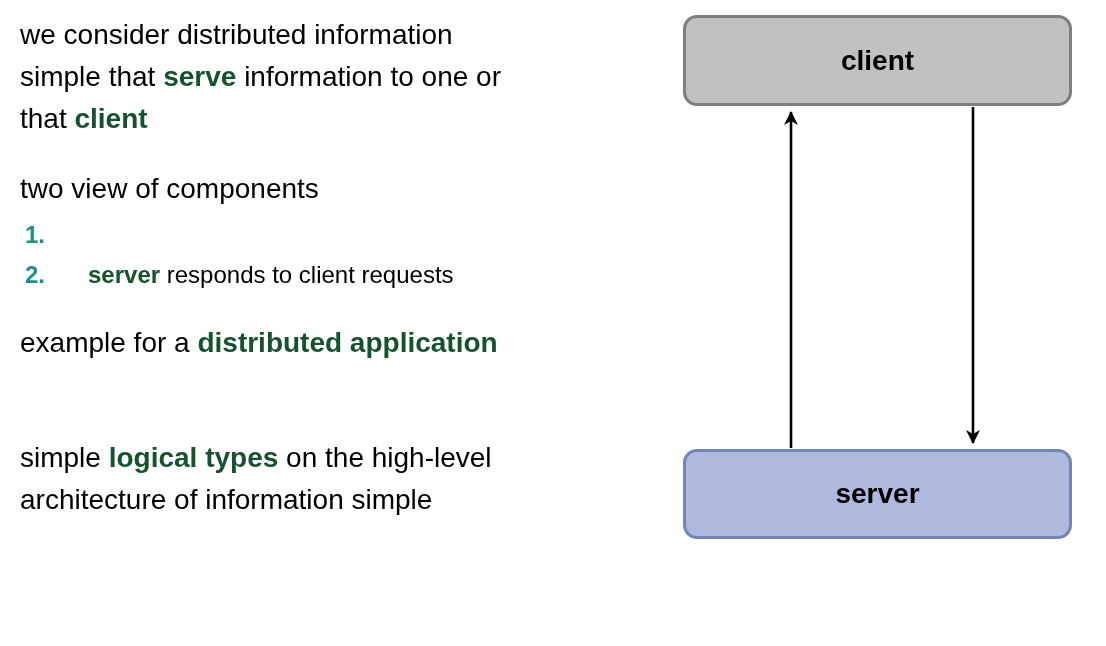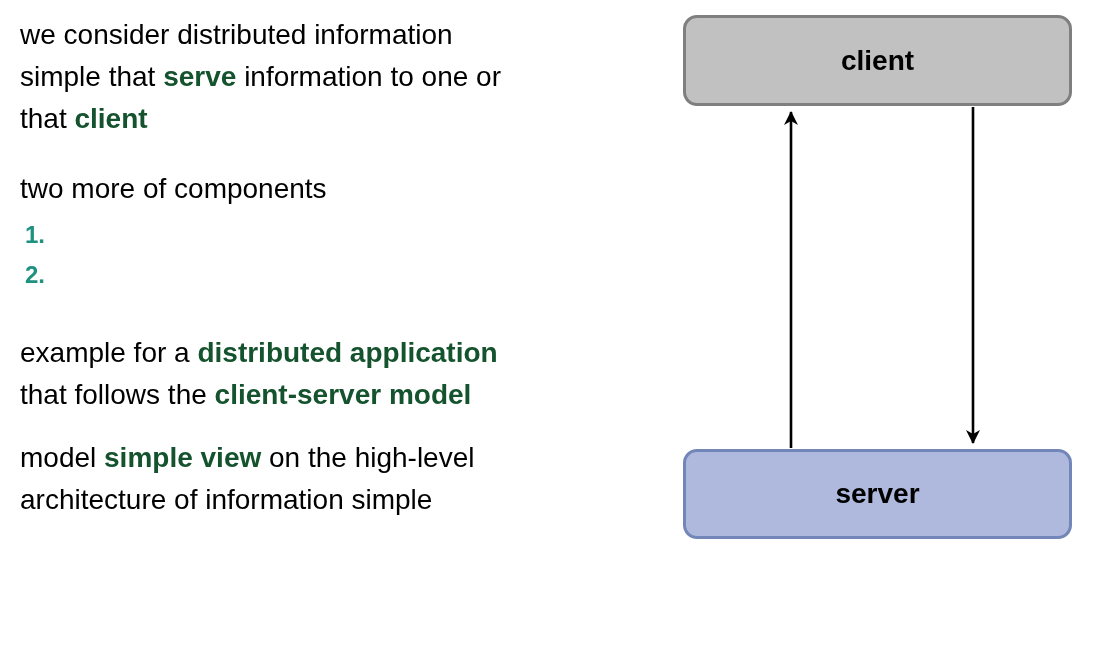--- a/index.html
+++ b/index.html
@@ -79,39 +79,39 @@
 
 <div id="slide">
 
   <div class="para" style="left:20px; top:14px;">
     <div><span>we consider distributed information</span></div>
     <div><span>simple that </span><span class="em">serve</span><span> information to one or</span></div>
     <div><span>that </span><span class="em">client</span></div>
   </div>
 
   <div class="para" style="left:20px; top:168px;">
-    <div><span>two more of components</span></div>
+    <div><span>two view of components</span></div>
   </div>
 
   <div class="list" style="left:25px; top:215px;">
     <div class="list-row">
       <span class="list-num">1.</span>
     </div>
     <div class="list-row">
       <span class="list-num">2.</span>
+      <span><span class="em">server</span><span> responds to client requests</span></span>
     </div>
   </div>
 
-  <div class="para" style="left:20px; top:332px;">
+  <div class="para" style="left:20px; top:322px;">
     <div><span>example for a </span><span class="em">distributed application</span></div>
-    <div><span>that follows the </span><span class="em">client-server model</span></div>
   </div>
 
   <div class="para" style="left:20px; top:437px;">
-    <div><span>model </span><span class="em">simple view</span><span> on the high-level</span></div>
+    <div><span>simple </span><span class="em">logical types</span><span> on the high-level</span></div>
     <div><span>architecture of information simple</span></div>
   </div>
 
   <svg id="arrow-layer" viewBox="0 0 1106 646" xmlns="http://www.w3.org/2000/svg">
     <defs>
       <marker id="ah" markerUnits="userSpaceOnUse" markerWidth="18" markerHeight="16" refX="14" refY="8" orient="auto">
         <path d="M1,1 L15,8 L1,15 L5,8 z" fill="#000000"></path>
       </marker>
     </defs>
     <line x1="791" y1="448" x2="791" y2="112" stroke="#000000" stroke-width="2.6" marker-end="url(#ah)"></line>

